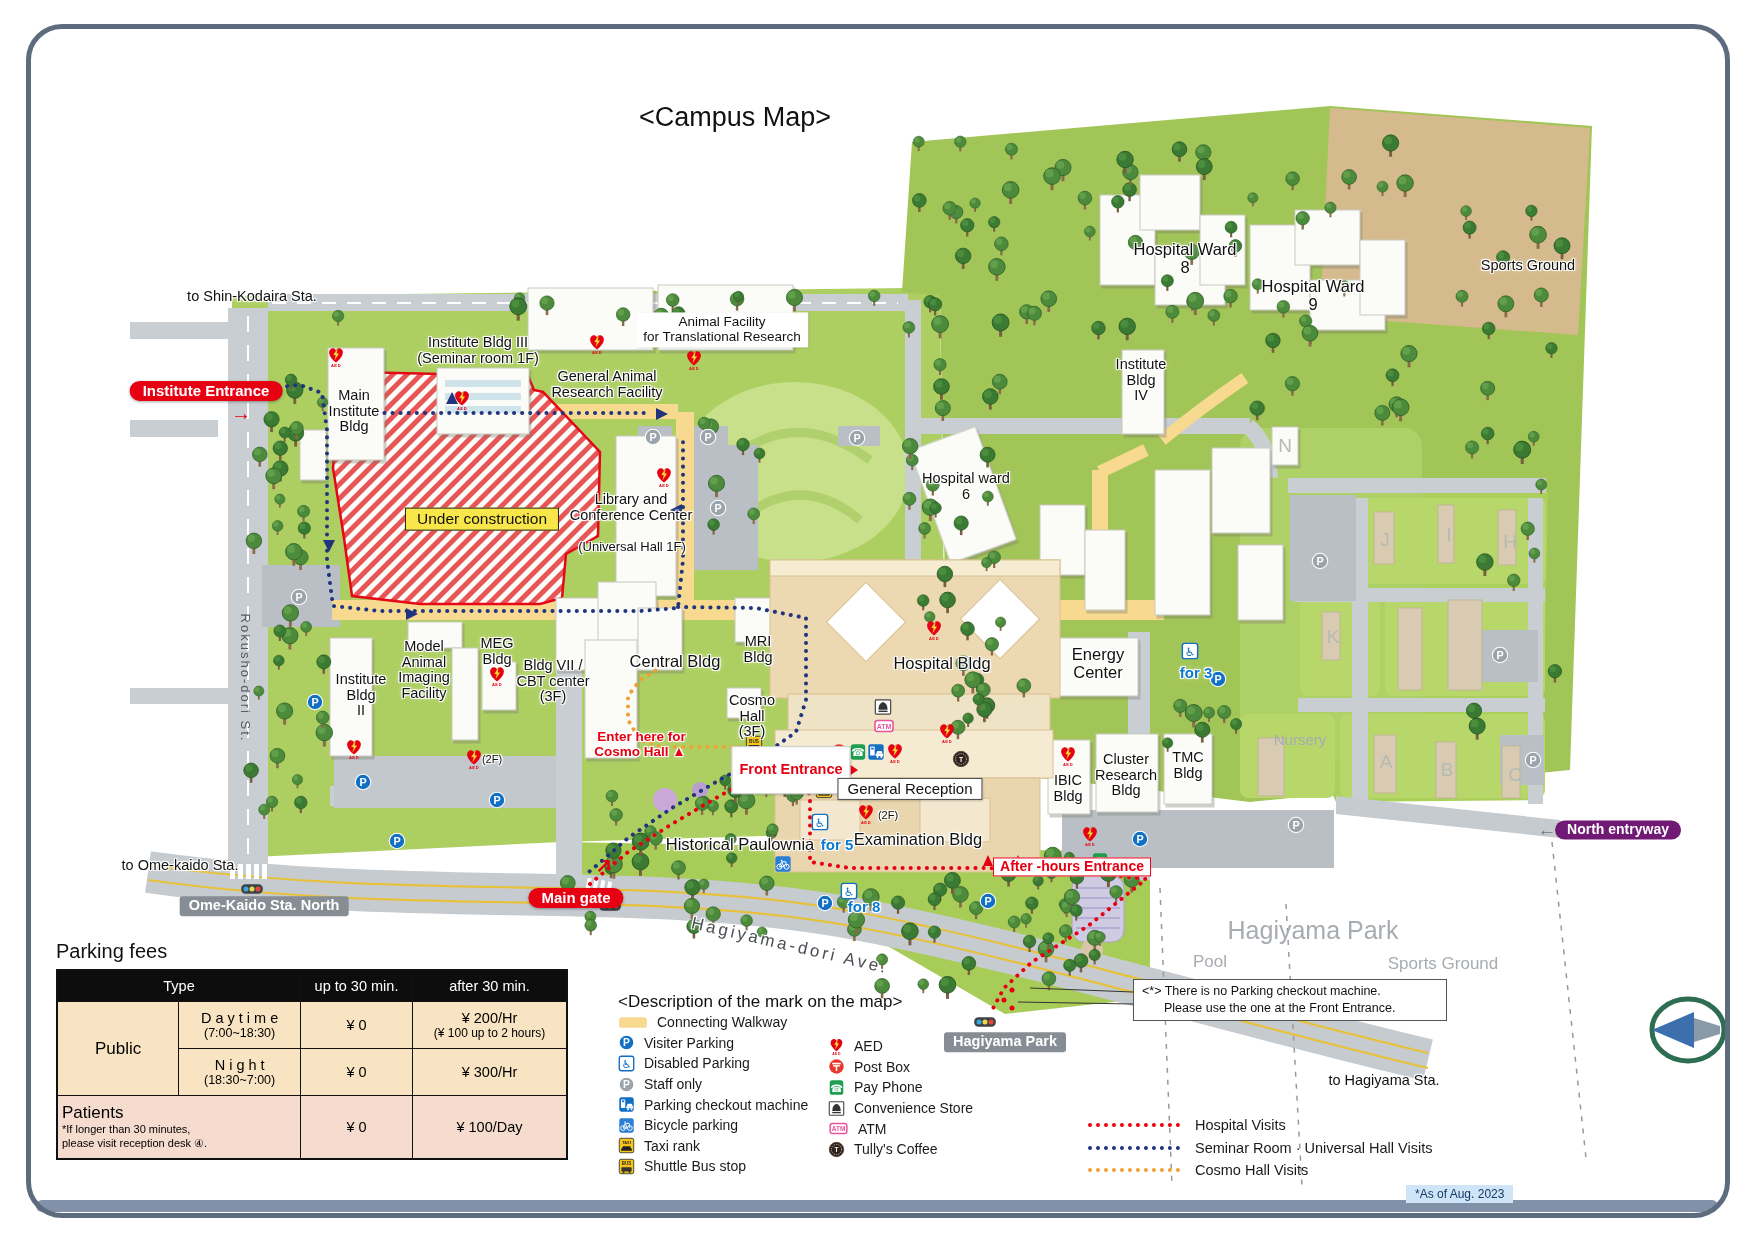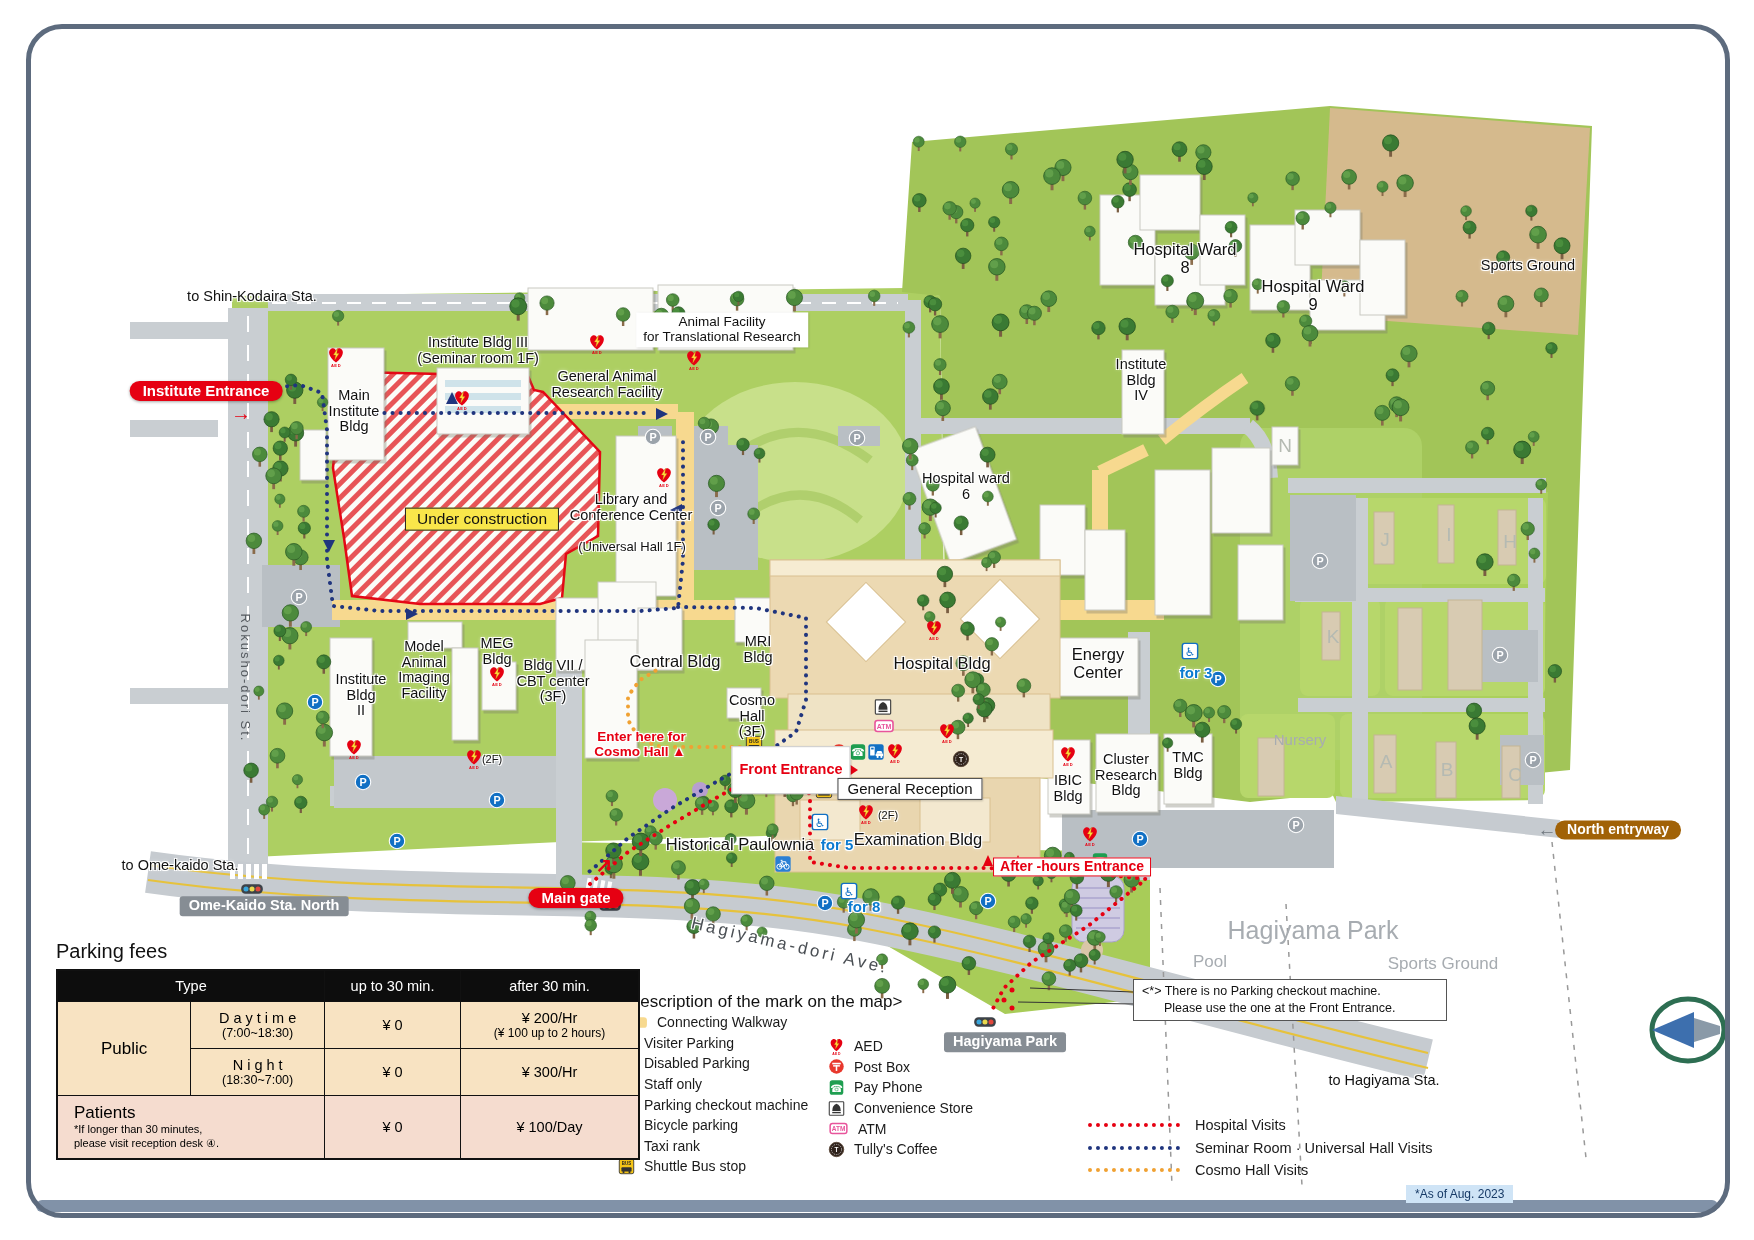--- a/index.html
+++ b/index.html
@@ -10,21 +10,21 @@
   .title{position:absolute;left:84px;top:50px;font-size:38px;color:#111;letter-spacing:-1px;z-index:20;white-space:nowrap;}
   .subtitle{position:absolute;left:560px;top:102px;width:350px;text-align:center;font-size:27px;color:#111;z-index:20;}
   #labels{position:absolute;inset:0;z-index:18;pointer-events:none;}
   .lbl{position:absolute;transform:translate(-50%,-50%);font-size:14.5px;line-height:1.08;color:#111;text-align:center;white-space:nowrap;z-index:18;
        text-shadow:-1px -1px 0 #fff,1px -1px 0 #fff,-1px 1px 0 #fff,1px 1px 0 #fff,0 0 4px #fff;}
   .big{font-size:16.5px;}
   .small{font-size:13px;}
   .tiny{font-size:11px;}
   .red-pill{background:#e60012;color:#fff;padding:2px 13px;border-radius:15px;font-weight:bold;font-size:15px;text-shadow:none;box-shadow:0 1px 3px rgba(0,0,0,.35);}
   .gray-sign{background:#868d94;color:#fff;padding:2px 9px;font-weight:bold;font-size:14.5px;border-radius:3px;text-shadow:none;}
-  .gray-pill{background:#a16207;color:#fff;padding:2px 12px;border-radius:13px;font-weight:bold;font-size:14px;text-shadow:none;}
+  .gray-pill{background:#701a75;color:#fff;padding:2px 12px;border-radius:13px;font-weight:bold;font-size:14px;text-shadow:none;}
   .white-red{background:#fff;color:#e60012;font-weight:bold;padding:15px 7px;border:1px solid #c9c9c9;box-shadow:1px 1px 2px rgba(0,0,0,.25);font-size:14.5px;text-shadow:none;}
   .white-red-b{background:#fff;color:#e60012;font-weight:bold;padding:1px 6px;border:1.5px solid #e60012;font-size:14px;text-shadow:none;}
   .reception{background:#fff;color:#111;padding:2px 9px;border:1.5px solid #444;font-size:15px;box-shadow:1px 1px 2px rgba(0,0,0,.2);text-shadow:none;}
   .white-box{background:#fff;color:#111;padding:3px 7px;font-size:13.5px;text-shadow:none;box-shadow:1px 1px 2px rgba(0,0,0,.15);}
   .red-text{color:#e60012;font-weight:bold;font-size:13.5px;text-align:right;}
   .yellow-box{background:#f9e64a;border:1.5px solid #222;padding:2px 11px;font-size:15.5px;text-shadow:none;}
   .area{color:#a7acb1;font-size:17px;text-shadow:none;}
   .area-sm{color:#a7acb1;font-size:15px;text-shadow:none;}
   .area-lg{color:#a7acb1;font-size:25px;text-shadow:none;}
   .letter{color:#b5bab2;font-size:19px;text-shadow:none;}
@@ -43,21 +43,21 @@
   .lrow span{font-size:14px;color:#1a1a1a;white-space:nowrap;}
   
   #routes-legend{position:absolute;left:1088px;top:1114px;z-index:22;}
   .rrow{display:flex;align-items:center;height:22.5px;}
   .dots{display:inline-block;width:92px;border-top:4px dotted #e60012;margin-right:15px;}
   .rrow span.rlabel{font-size:14.5px;color:#1a1a1a;white-space:nowrap;}
   
   .parking{position:absolute;left:56px;top:940px;width:500px;z-index:22;}
   .parking-title{font-size:20px;color:#111;margin-bottom:6px;}
   table.fees{border-collapse:collapse;border:2.5px solid #111;width:496px;table-layout:fixed;}
-  table.fees th,table.fees td{border:1.5px solid #111;padding:2px 16px;}
+  table.fees th,table.fees td{border:1.5px solid #111;padding:2px 4px;}
   table.fees th{background:#0d0d0d;color:#fff;font-weight:normal;font-size:14.5px;height:26px;}
   tr.pub td{background:#f8e3c2;}
   tr.pat td{background:#f5dccf;}
   td.grp{font-size:17px;text-align:center;width:84px;}
   td.typ{text-align:center;font-size:14.5px;width:150px;height:42px;}
   td.typ .sub{font-size:12.5px;}
   td.fee{text-align:center;font-size:14.5px;}
   td.patc{text-align:left;padding-left:10px;height:58px;}
   .pname{font-size:17px;}
   .pnote{font-size:11px;line-height:1.25;}
@@ -697,20 +697,21 @@
         <use href="#sym-signal" x="973" y="1016" width="24" height="12"></use>
       </g>
 
     <g>
       <ellipse cx="1688" cy="1030" rx="36" ry="31" fill="#fff" stroke="#2d6e52" stroke-width="5"></ellipse>
       <polygon points="1652,1030 1694,1012 1694,1048" fill="#3d6fae"></polygon>
       <polygon points="1694,1018 1720,1026 1720,1034 1694,1042" fill="#8a9aa8"></polygon>
     </g>
   </svg>
 
+  <div class="subtitle">&lt;Campus Map&gt;</div>
 
   <div id="labels">
       <div class="lbl" style="left: 252px; top: 297px; transform: translate(-50%, -50%);">to Shin-Kodaira Sta.</div>
       <div class="lbl red-pill" style="left: 206px; top: 391px; transform: translate(-50%, -50%);">Institute Entrance</div>
       <div class="lbl arrow-red" style="left: 241px; top: 414px; transform: translate(-50%, -50%);">→</div>
       <div class="lbl" style="left: 354px; top: 411px; transform: translate(-50%, -50%);">Main<br>Institute<br>Bldg</div>
       <div class="lbl" style="left: 478px; top: 351px; transform: translate(-50%, -50%);">Institute Bldg III<br>(Seminar room 1F)</div>
       <div class="lbl" style="left: 607px; top: 385px; transform: translate(-50%, -50%);">General Animal<br>Research Facility</div>
       <div class="lbl white-box" style="left: 722px; top: 330px; transform: translate(-50%, -50%);">Animal Facility<br>for Translational Research</div>
       <div class="lbl" style="left: 631px; top: 508px; transform: translate(-50%, -50%);">Library and<br>Conference Center</div>

